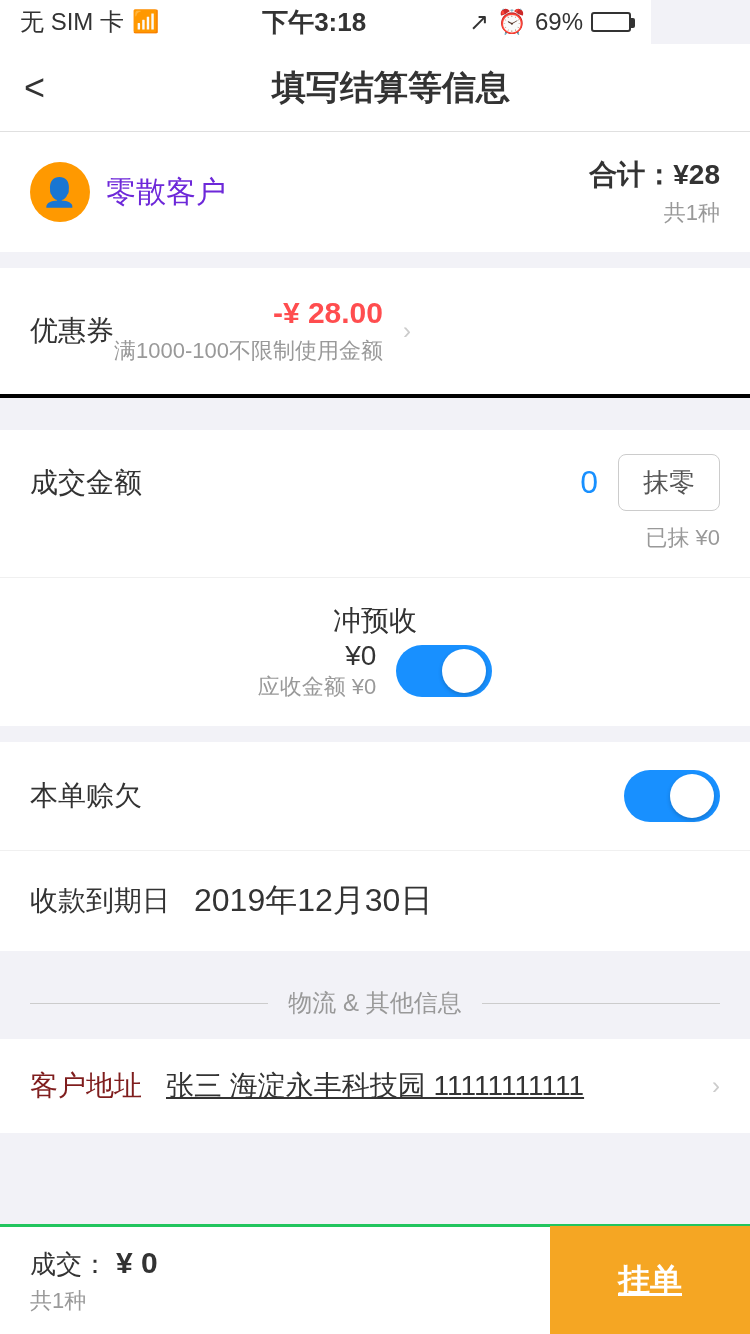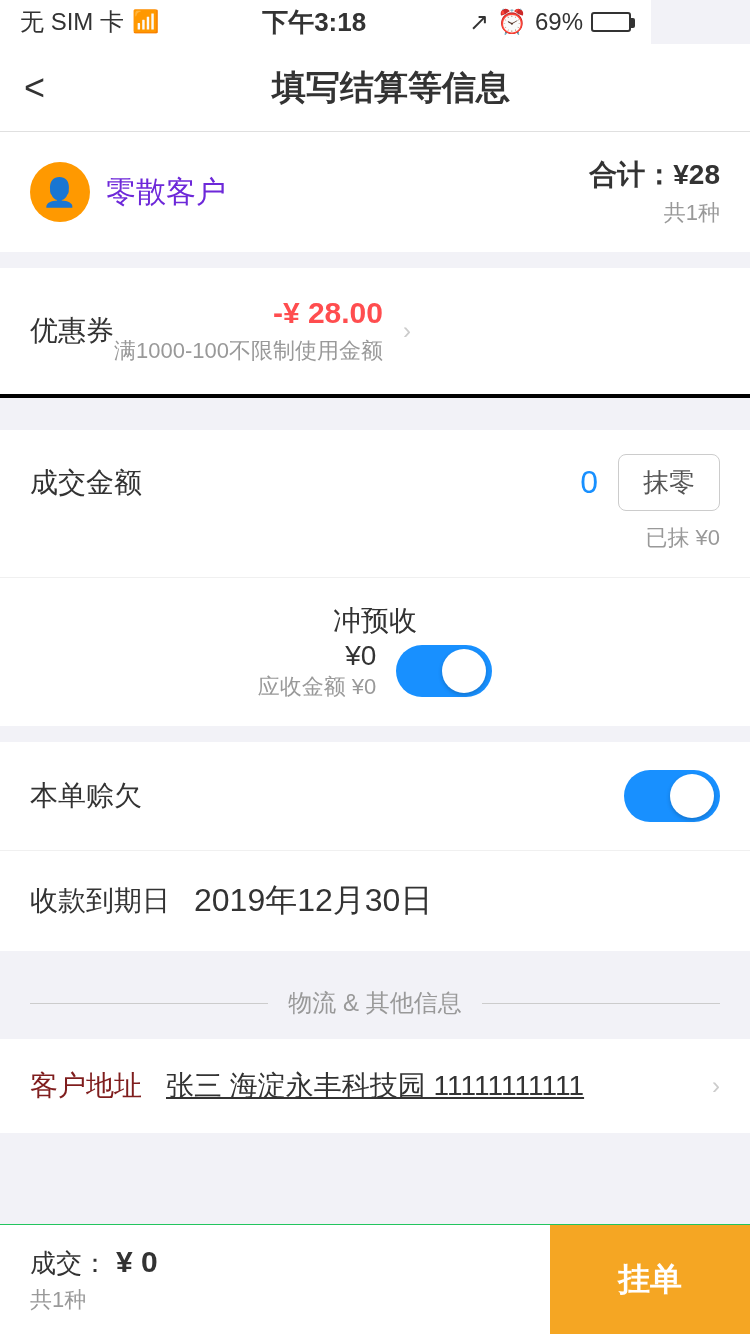--- a/index.html
+++ b/index.html
@@ -223,40 +223,41 @@
     
     .bottom-bar {
       position: fixed;
       bottom: 0;
       left: 0;
       width: 750px;
       height: 110px;
       background: #fff;
       display: flex;
       align-items: center;
-      border-top: 1px solid #22c55e;
+      border-top: 3px solid #22c55e;
     }
     .bottom-summary {
       flex: 1;
       padding: 0 30px;
     }
     .bottom-summary-top { font-size: 26px; color: #333; }
     .bottom-summary-amount { font-size: 30px; font-weight: 600; color: #333; }
     .bottom-summary-count { font-size: 22px; color: #999; margin-top: 4px; }
     .bottom-btn {
       height: 110px;
       width: 200px;
       display: flex;
       align-items: center;
       justify-content: center;
       font-size: 32px;
       font-weight: 600;
       color: #fff;
       cursor: pointer;
       border: none;
+      text-decoration: underline;
     }
     .btn-pending { background: #f5a623; }
     .btn-save { background: #1890ff; }
 
     
     .wifi-icon { font-size: 22px; }
   </style>
 </head>
 <body>
 

